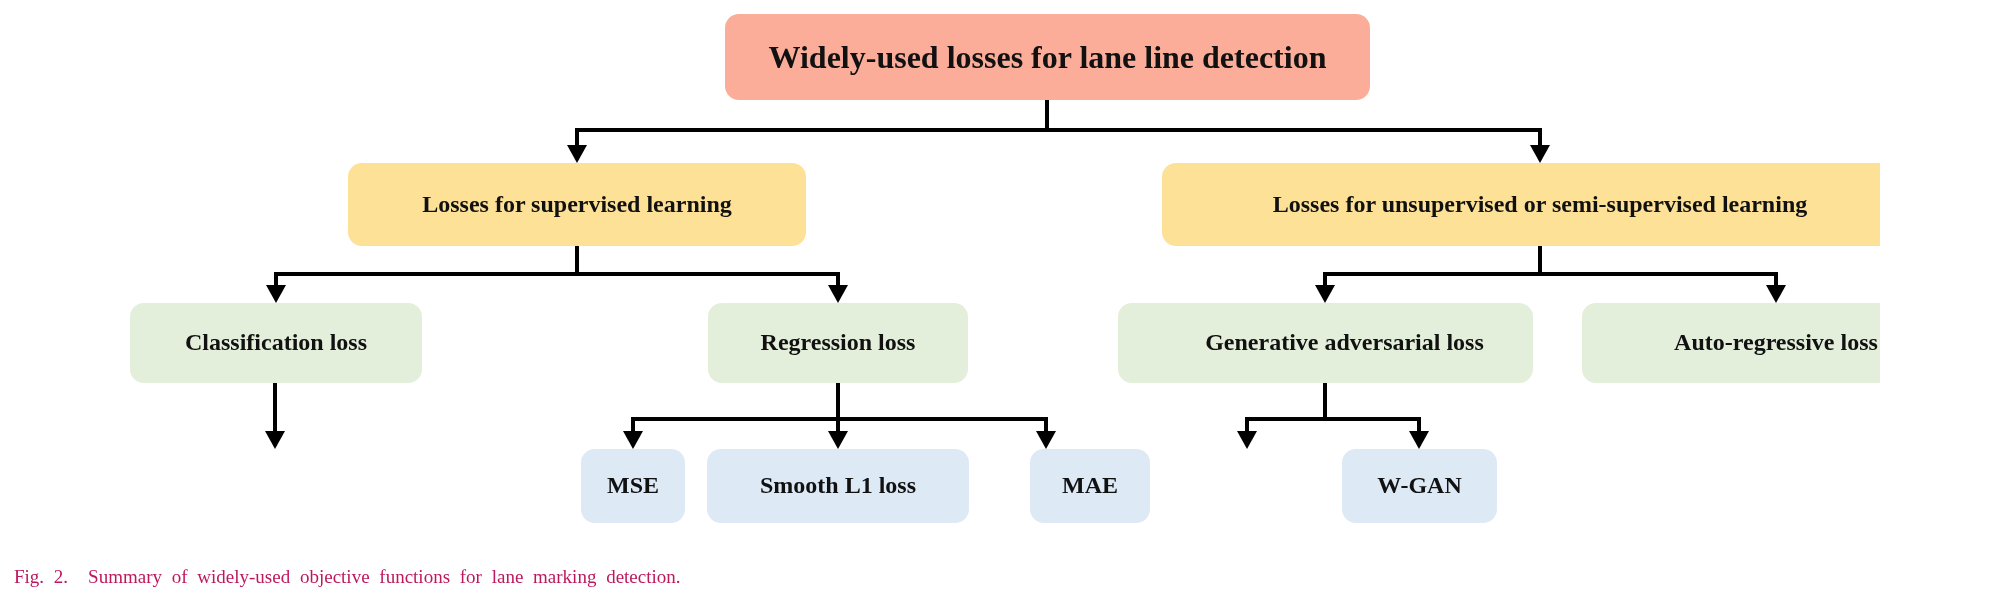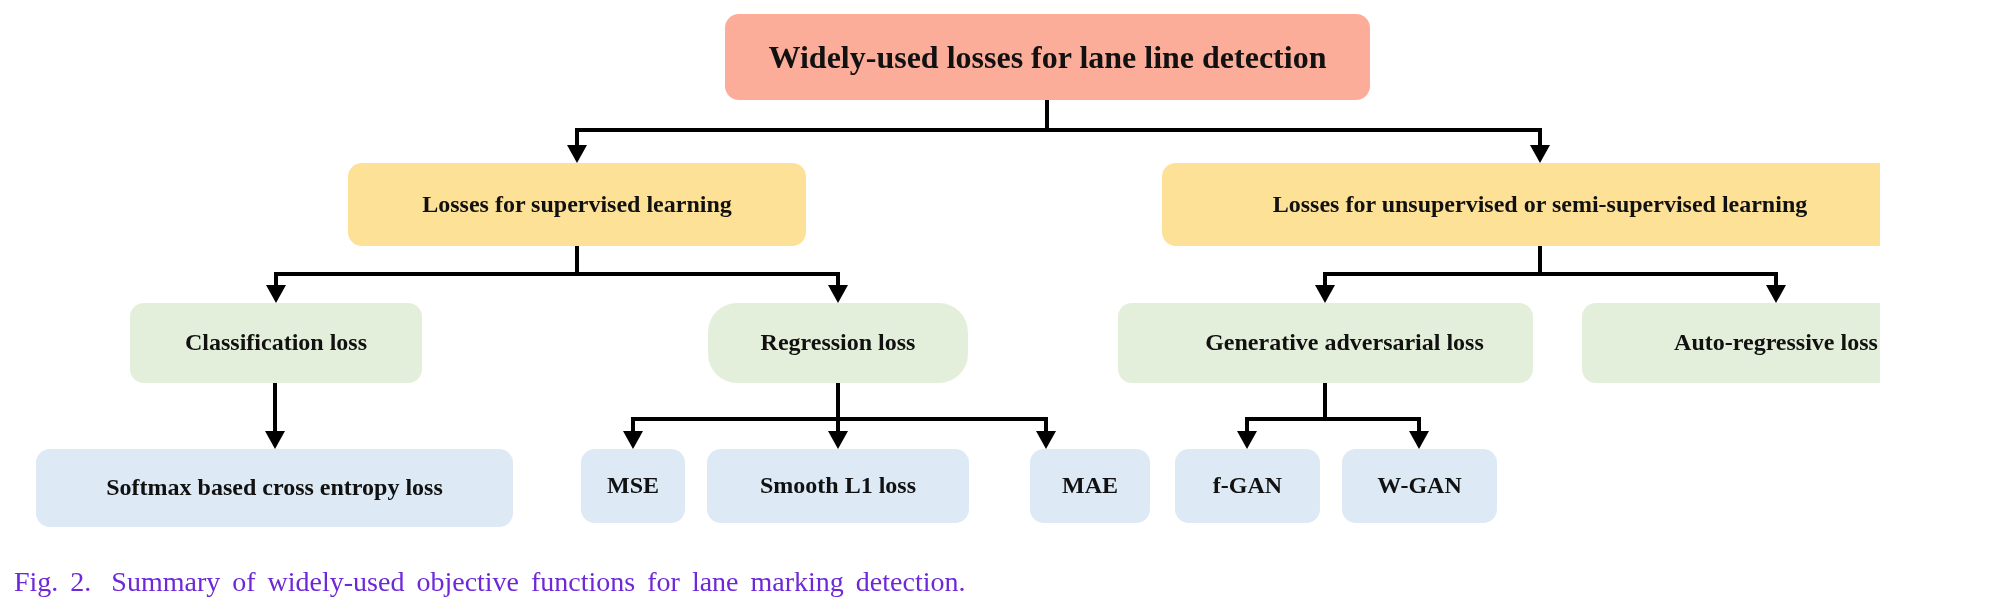--- a/index.html
+++ b/index.html
@@ -36,22 +36,22 @@
     font-weight: bold;
     font-size: 32px;
   }
   .lv-1 { background: var(--c-level1, #FDE197); }
   .lv-2 { background: var(--c-level2, #E4EFDB); }
   .lv-3 { background: var(--c-level3, #DDE9F5); }
   .caption {
     position: absolute;
     left: 14px;
     top: 566px;
-    font-size: 28px;
-    color: #6d28d9;
+    font-size: 19px;
+    color: #be185d;
     white-space: nowrap;
     word-spacing: 5px;
   }
   .caption .cap-label { margin-right: 20px; }
 </style>
 </head>
 <body>
 
 <div class="stage">
 
@@ -111,28 +111,26 @@
       </g>
     </g>
   </svg>
 
   <div class="node lv-root" style="left:725px; top:14px; width:645px; height:86px;">Widely-used losses for lane line detection</div>
 
   <div class="node lv-1" style="left:348px; top:163px; width:458px; height:83px;">Losses for supervised learning</div>
   <div class="node lv-1" style="left:1162px; top:163px; width:756px; height:83px;">Losses for unsupervised or semi-supervised learning</div>
 
   <div class="node lv-2" style="left:130px; top:303px; width:292px; height:80px;">Classification loss</div>
-  <div class="node lv-2" style="left:708px; top:303px; width:260px; height:80px;border-radius:29px;">Regression loss</div>
+  <div class="node lv-2" style="left:708px; top:303px; width:260px; height:80px;">Regression loss</div>
   <div class="node lv-2" style="left:1118px; top:303px; width:415px; height:80px;padding-left:44px;">Generative adversarial loss</div>
   <div class="node lv-2" style="left:1582px; top:303px; width:388px; height:80px;">Auto-regressive loss</div>
 
-  <div class="node lv-3" style="left:36px; top:449px; width:477px; height:78px;">Softmax based cross entropy loss</div>
   <div class="node lv-3" style="left:581px; top:449px; width:104px; height:74px;">MSE</div>
   <div class="node lv-3" style="left:707px; top:449px; width:262px; height:74px;">Smooth L1 loss</div>
   <div class="node lv-3" style="left:1030px; top:449px; width:120px; height:74px;">MAE</div>
-  <div class="node lv-3" style="left:1175px; top:449px; width:145px; height:74px;">f-GAN</div>
   <div class="node lv-3" style="left:1342px; top:449px; width:155px; height:74px;">W-GAN</div>
 
   <div class="caption">
     <span class="cap-label">Fig. 2.</span><span>Summary of widely-used objective functions for lane marking detection.</span>
   </div>
 
 </div>
 
 </body></html>

